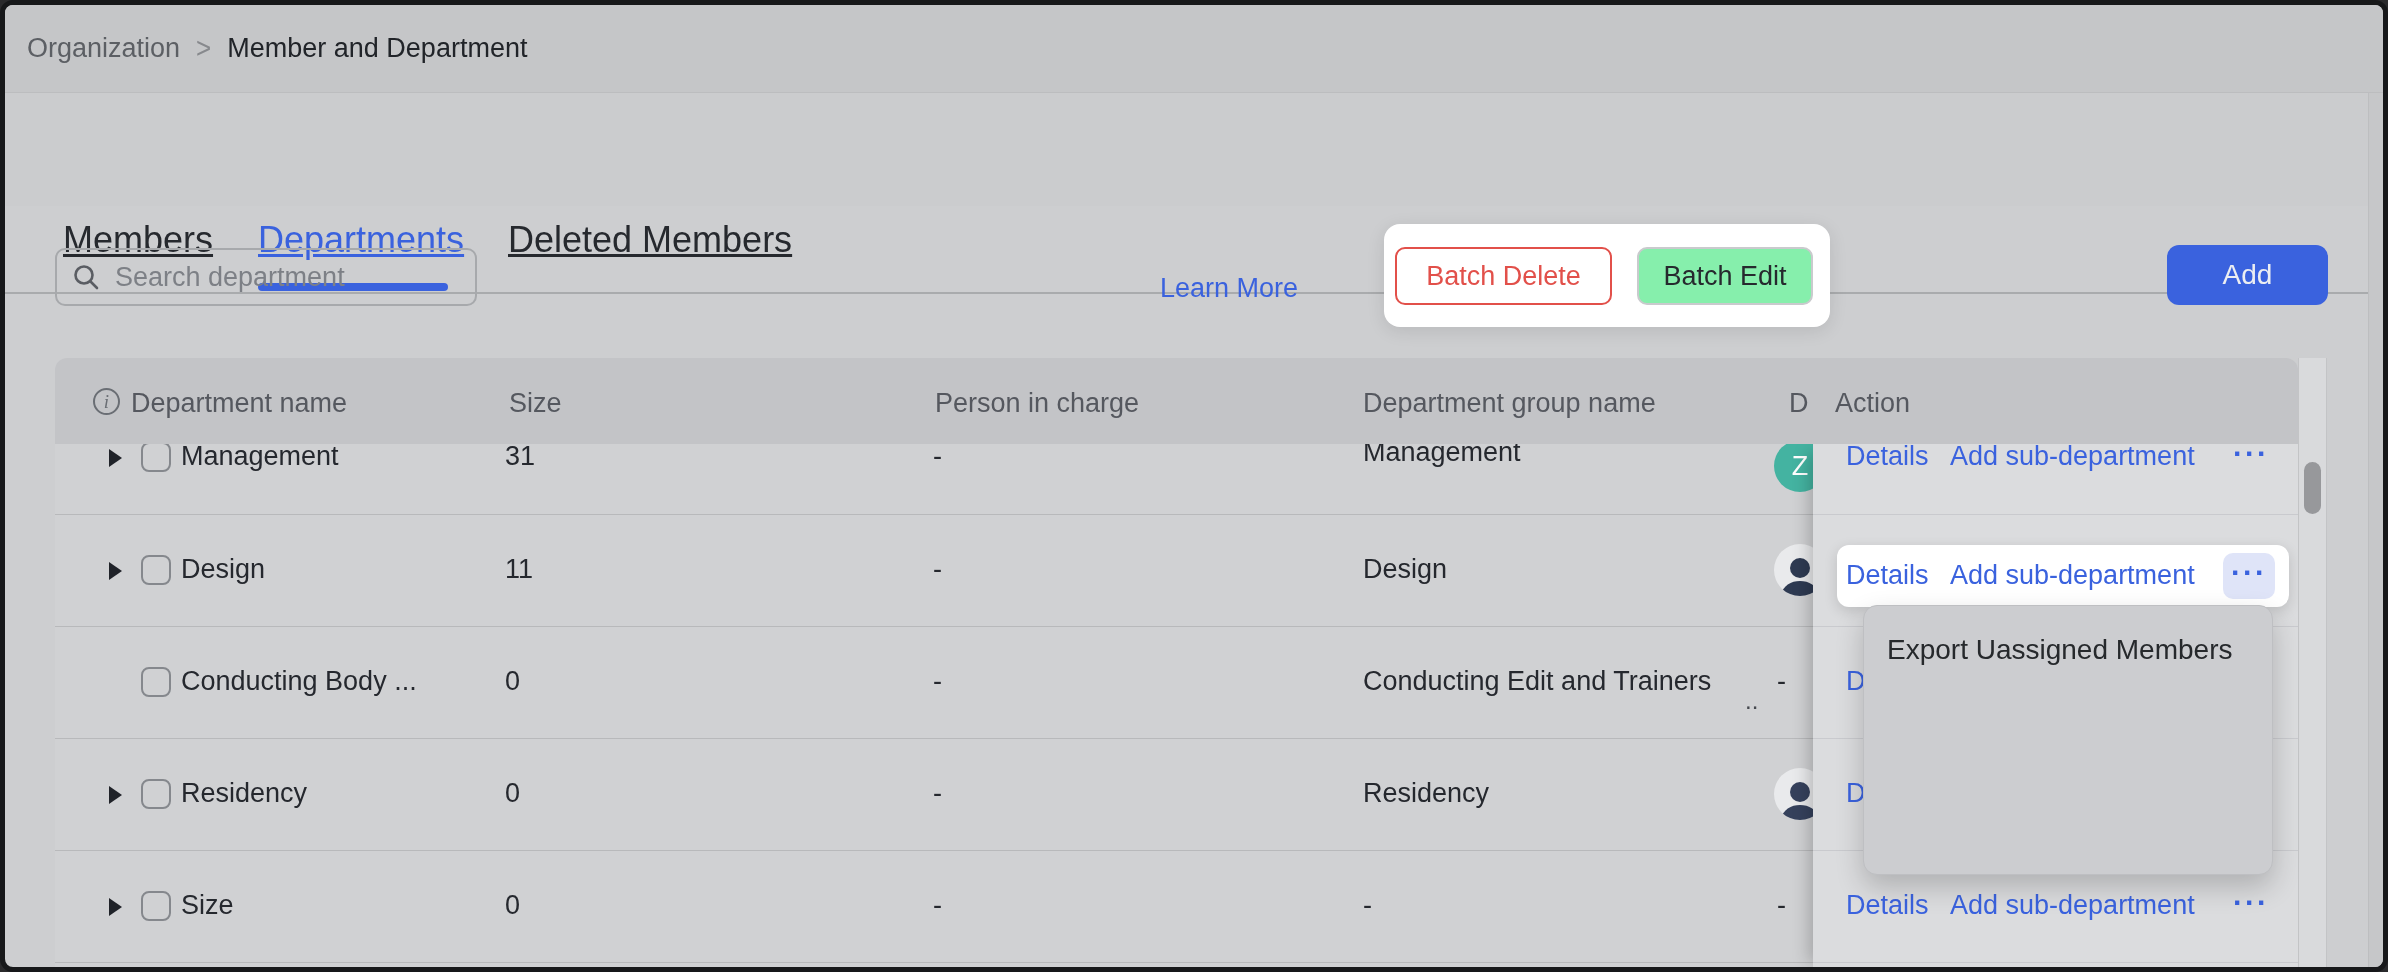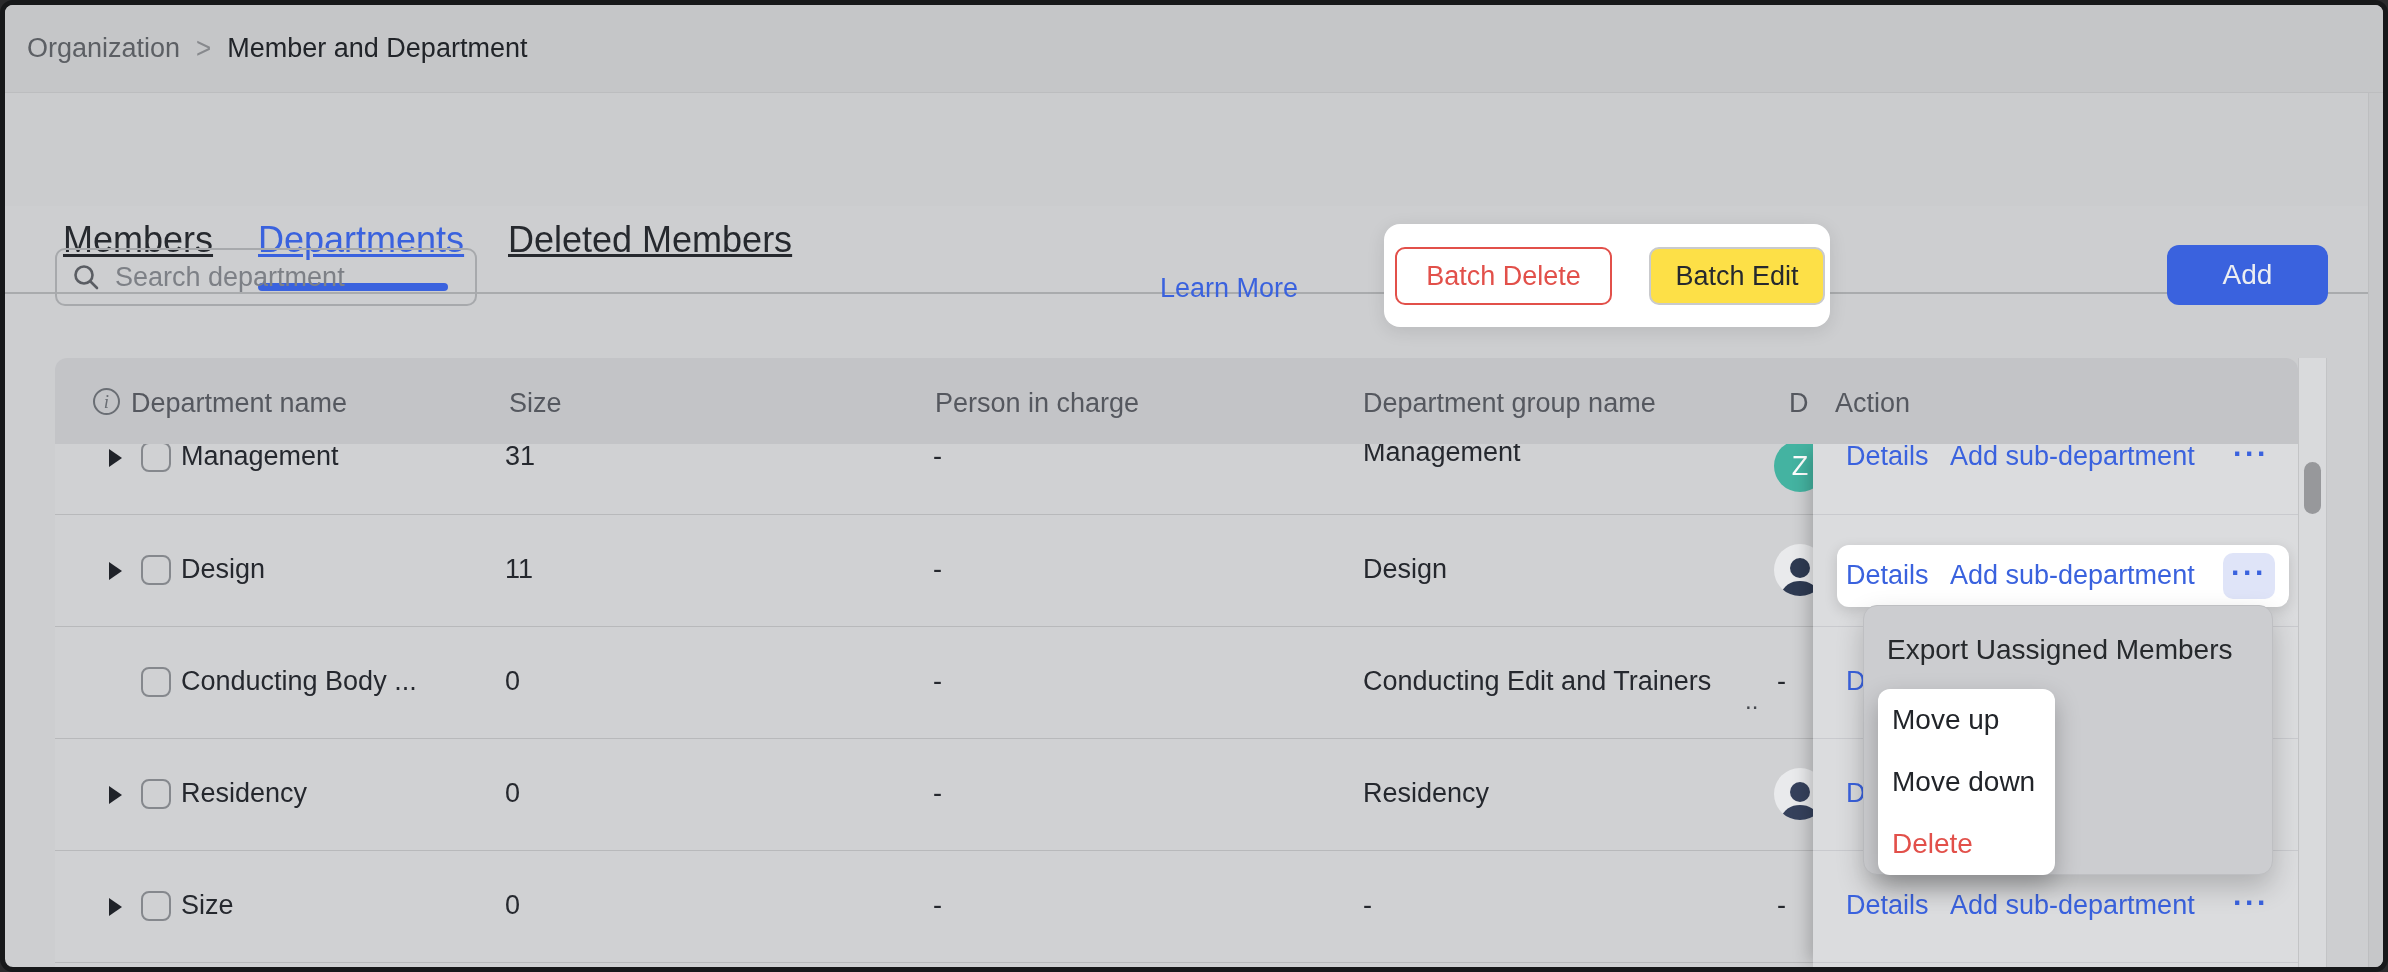--- a/index.html
+++ b/index.html
@@ -27,21 +27,21 @@
              display:flex;align-items:center;padding:0 14px;gap:12px;z-index:2;}
   .search-input{border:none;outline:none;background:transparent;font-size:27px;color:#b91c1c;width:330px;
                 font-family:"Liberation Sans","DejaVu Sans",sans-serif;}
   .search-input::placeholder{color:#7d8086;opacity:1;}
   .link-blue{color:var(--primary-blue,#3a62de);font-size:27px;cursor:pointer;}
   .spotlight{left:1379px;top:219px;width:446px;height:103px;background:#ffffff;border-radius:16px;
              box-shadow:0 4px 18px rgba(0,0,0,0.10);z-index:2;}
   .btn{position:absolute;height:58px;border-radius:10px;display:flex;align-items:center;justify-content:center;
        font-size:27px;cursor:pointer;z-index:3;}
   .btn-danger{border:2px solid var(--danger-red,#e2504a);color:var(--danger-red,#e2504a);background:#fff;}
-  .btn-plain-white{border:2px solid #c9cacd;color:#26292e;background:#fde047;margin-left:12px;}
+  .btn-plain-white{border:2px solid #c9cacd;color:#26292e;background:#86efac;}
   .btn-plain{border:2px solid #a2a4a8;color:#26292e;background:transparent;}
   .btn-primary{background:var(--primary-blue,#3a62de);color:#eceef2;border:none;font-size:28px;}
 
   
   .table-bg{left:50px;top:353px;width:2243px;height:613px;background:#d0d1d3;border-radius:12px 12px 0 0;z-index:1;}
   .thead{left:50px;top:353px;width:2243px;height:86px;background:#c3c4c7;border-radius:12px 12px 0 0;z-index:5;}
   .th{position:absolute;top:383px;font-size:27px;color:#55585f;z-index:6;}
   .info-icon{position:absolute;left:88px;top:383px;width:27px;height:27px;border:2px solid #6a6e74;border-radius:50%;
              color:#6a6e74;font-size:19px;display:flex;align-items:center;justify-content:center;z-index:6;
              font-style:italic;font-family:"Liberation Serif","DejaVu Serif",serif;}
@@ -216,19 +216,14 @@
   <div class="action-dots" style="left:2222px;top:881px;">···</div>
 
   <div class="abs scroll-strip"></div>
   <div class="abs scroll-thumb"></div>
   <div class="abs right-gutter"></div>
 
   <div class="abs dropdown">
     <div class="dropdown-item">Export Uassigned Members</div>
   </div>
 
-  <div class="abs submenu">
-    <div class="submenu-item">Move up</div>
-    <div class="submenu-item">Move down</div>
-    <div class="submenu-item danger">Delete</div>
-  </div>
 
 </div>
 
 </body></html>

